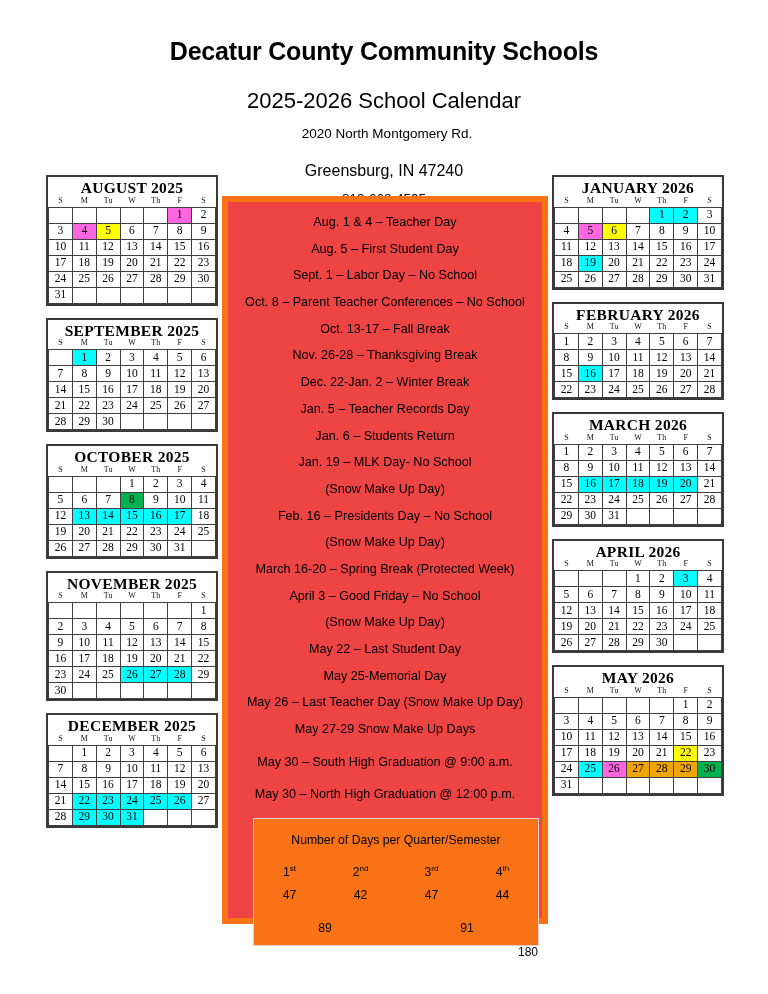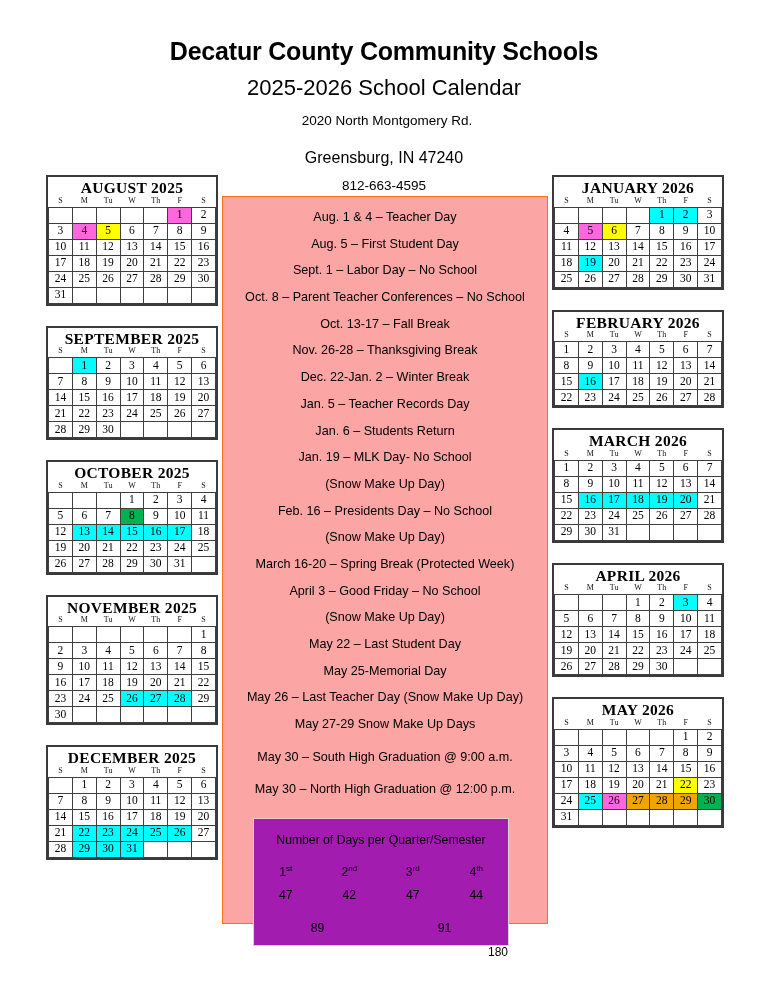--- a/index.html
+++ b/index.html
@@ -13,31 +13,31 @@
   }
   .page { position: relative; width: 768px; height: 994px; }
 
   
   .header { text-align: center; padding-top: 38px; }
   .title-main {
     font-size: 25px; font-weight: bold; letter-spacing: -0.2px;
     line-height: 1.1;
   }
   .title-sub {
-    font-size: 22px; font-weight: normal; margin-top: 10px; line-height: 1.1;
+    font-size: 22px; font-weight: normal; margin-top: 23px; line-height: 1.1;
   }
   .addr { font-size: 13.5px; margin-top: 14px; line-height: 1.1; padding-left: 6px; }
   .addr2 { font-size: 16px; margin-top: 20px; line-height: 1.1; }
   .phone { font-size: 13.5px; margin-top: 13px; line-height: 1.1; }
 
   
   .col-left  { position: absolute; left: 46px;  top: 175px; width: 172px; }
   .col-right { position: absolute; left: 552px; top: 175px; width: 172px; }
 
-  .month { border: 2px solid #3a3a3a; background: #fff; margin-bottom: 20px; }
+  .month { border: 2px solid #3a3a3a; background: #fff; margin-bottom: 12px; }
   .month-title {
     text-align: center;
     font-family: "Liberation Serif", serif;
     font-weight: bold;
     font-size: 15.5px;
     line-height: 1.0;
     padding: 3px 0 0 0;
     letter-spacing: 0.3px;
   }
   table.cal { border-collapse: collapse; width: 100%; table-layout: fixed; }
@@ -64,40 +64,40 @@
   }
   table.cal td.empty { background: #fff; }
 
   
 
   
   .notes {
     position: absolute;
     left: 222px; top: 196px;
     width: 326px; height: 728px;
-    border: 1px solid #f97316;
-    background: #fca5a5;
+    border: 6px solid #f97316;
+    background: #ef4444;
   }
   .notes-inner { padding: 14px 6px 0 6px; }
   .note-line {
     text-align: center;
     font-size: 12.6px;
     line-height: 1.0;
     margin-bottom: 14.1px;
     white-space: nowrap;
   }
   .note-line.gap { margin-bottom: 20px; }
 
   
   .daysbox {
     position: absolute;
     left: 253px; top: 818px;
-    width: 256px; height: 128px;
+    width: 286px; height: 128px;
     border: 1px solid #e3cfcf;
-    background: #a21caf;
+    background: #f97316;
   }
   .daysbox-title {
     text-align: center;
     font-size: 12.2px;
     margin-top: 14px;
   }
   .qrow {
     display: flex; width: 100%;
     margin-top: 17px;
   }

